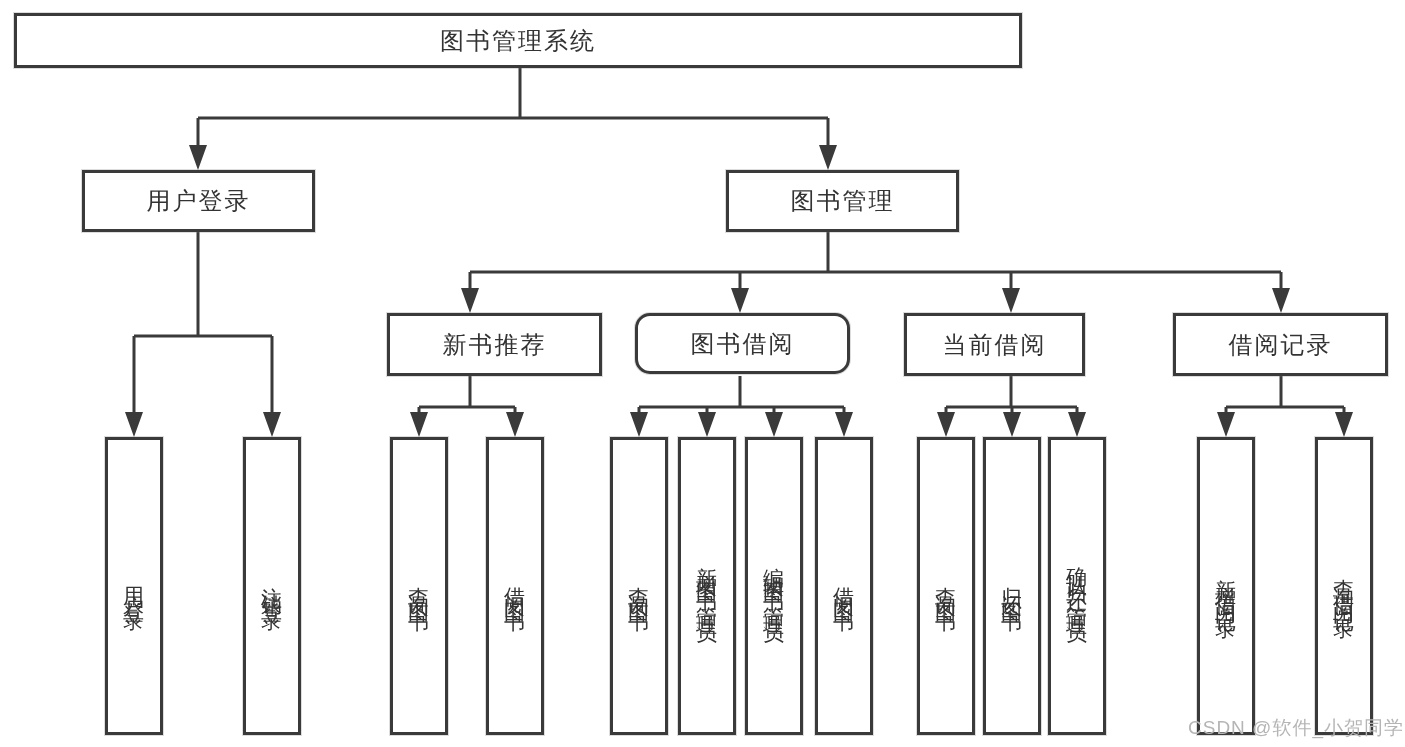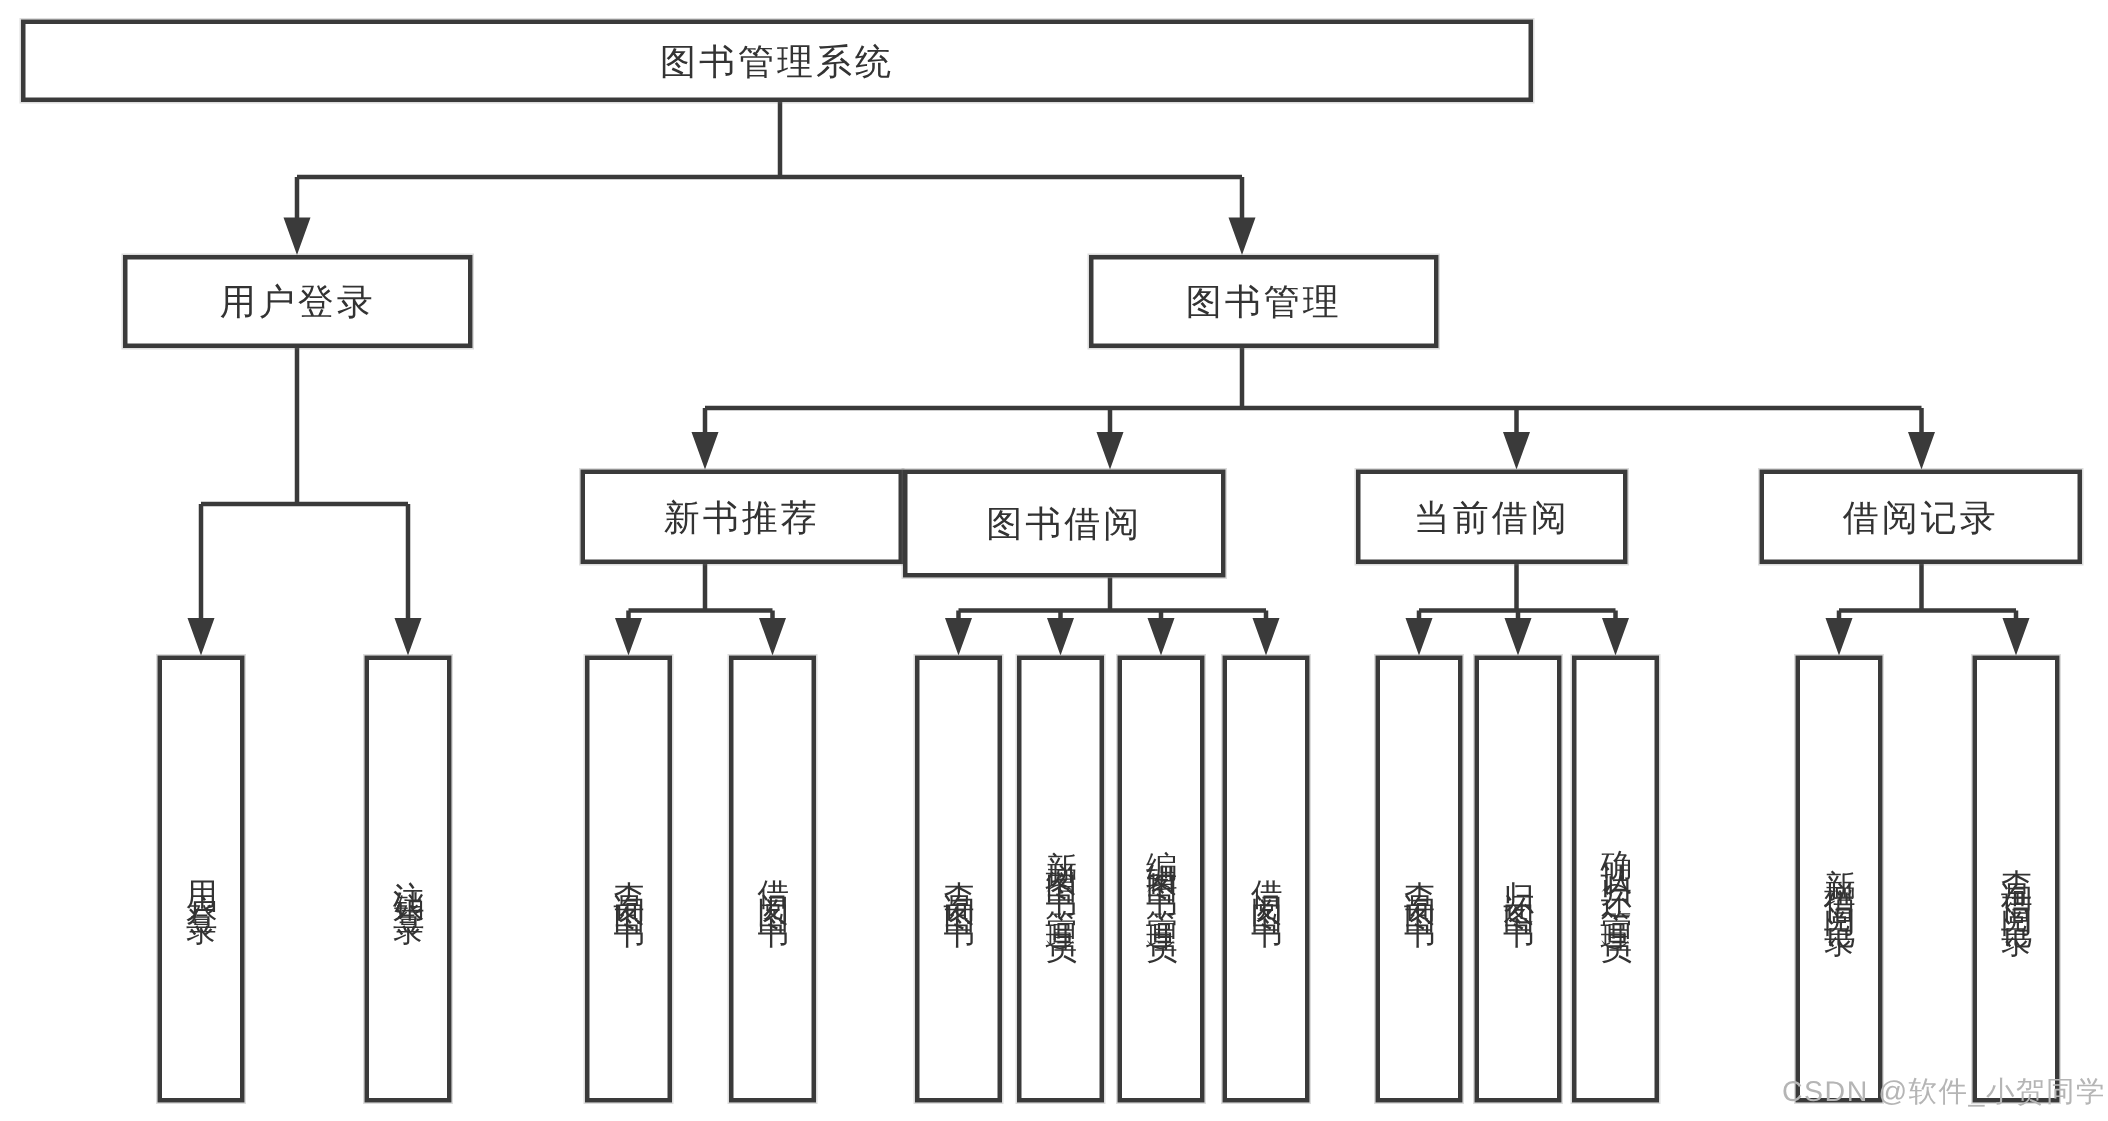--- a/index.html
+++ b/index.html
@@ -120,21 +120,21 @@
       <path class="arrow" d="M1217 412 H1235 L1226 437 Z M1335 412 H1353 L1344 437 Z"></path>
     </g>
   </svg>
 
   <div class="hbox" style="left:14px; top:13px; width:1008px; height:55px;">图书管理系统</div>
 
   <div class="hbox" style="left:82px; top:170px; width:233px; height:62px;">用户登录</div>
   <div class="hbox" style="left:712px; top:170px; width:233px; height:62px;margin-left:14px;">图书管理</div>
 
   <div class="hbox" style="left:363px; top:313px; width:215px; height:63px;margin-left:24px;">新书推荐</div>
-  <div class="hbox" style="left:602px; top:313px; width:215px; height:72px;">图书借阅</div>
+  <div class="hbox" style="left:635px; top:313px; width:215px; height:61px;border-radius:15px;">图书借阅</div>
   <div class="hbox" style="left:904px; top:313px; width:181px; height:63px;">当前借阅</div>
   <div class="hbox" style="left:1173px; top:313px; width:215px; height:63px;">借阅记录</div>
 
   <div class="vbox" style="left:105px;">
     <span>用户登录</span>
   </div>
   <div class="vbox" style="left:243px;">
     <span>注销登录</span>
   </div>
 

